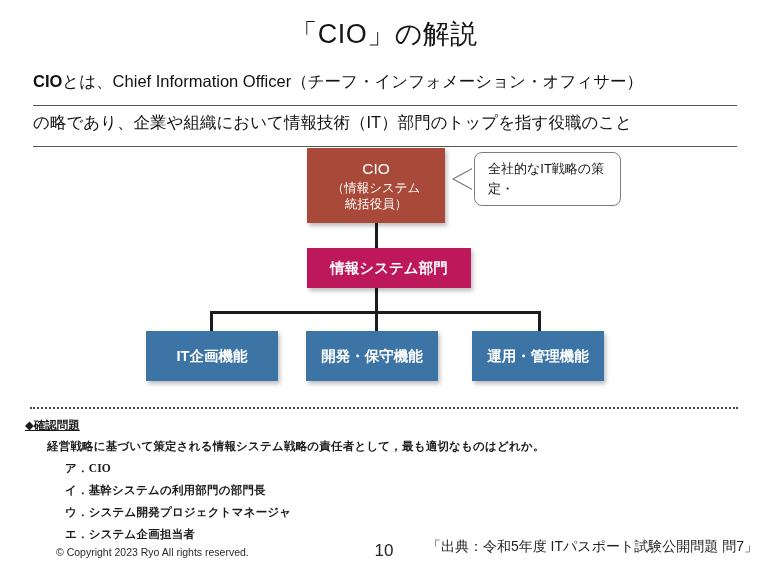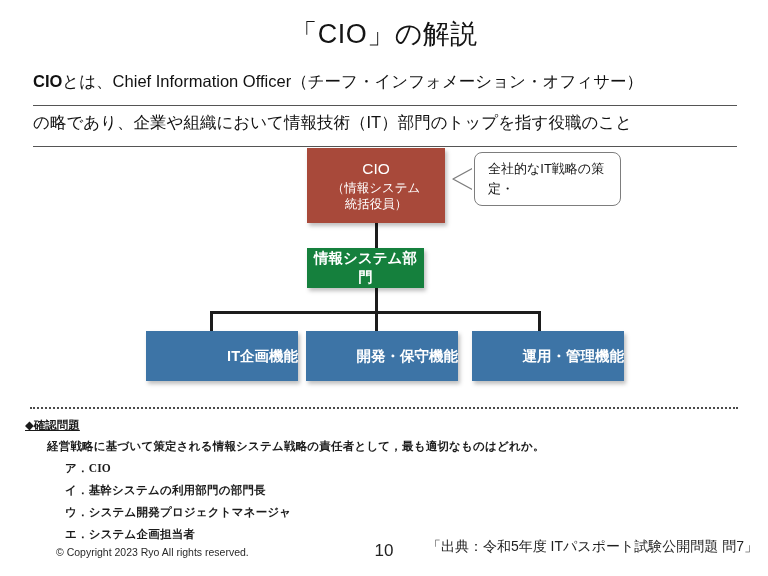--- a/index.html
+++ b/index.html
@@ -82,34 +82,33 @@
     width: 138px;
     height: 75px;
     background: #a8493a;
     font-size: 14px;
   }
   .node-cio .cio-main { font-size: 15.5px; margin-bottom: 1px; }
   .node-cio .cio-sub  { font-size: 12.5px; }
   .node-dept {
     left: 307px;
     top: 248px;
-    width: 117px;
+    width: 164px;
     height: 40px;
-    background: #15803d;
+    background: #be185d;
     font-size: 14.5px;
     font-weight: 700;
   }
   .node-fn {
     top: 331px;
-    width: 152px;
+    width: 132px;
     height: 50px;
     background: #3d74a6;
     font-size: 14.5px;
     font-weight: 700;
-    align-items: flex-end;
   }
   .node-fn-1 { left: 146px; }
   .node-fn-2 { left: 306px; }
   .node-fn-3 { left: 472px; }
 
   .conn {
     position: absolute;
     background: #1c1c1c;
     pointer-events: none;
   }

